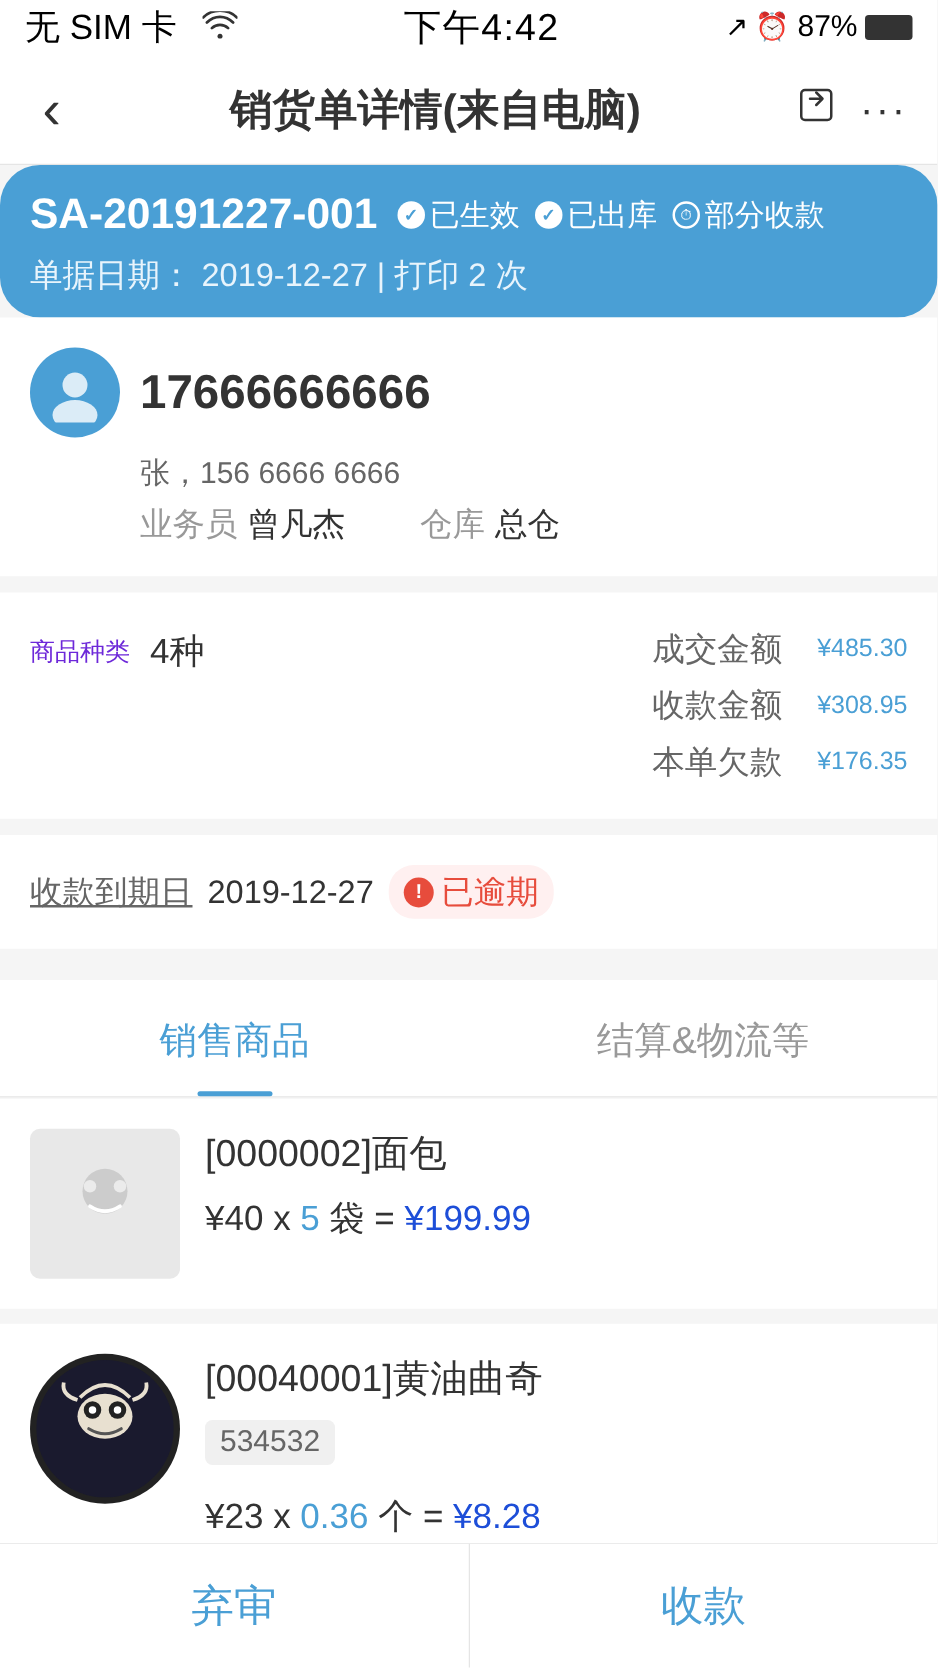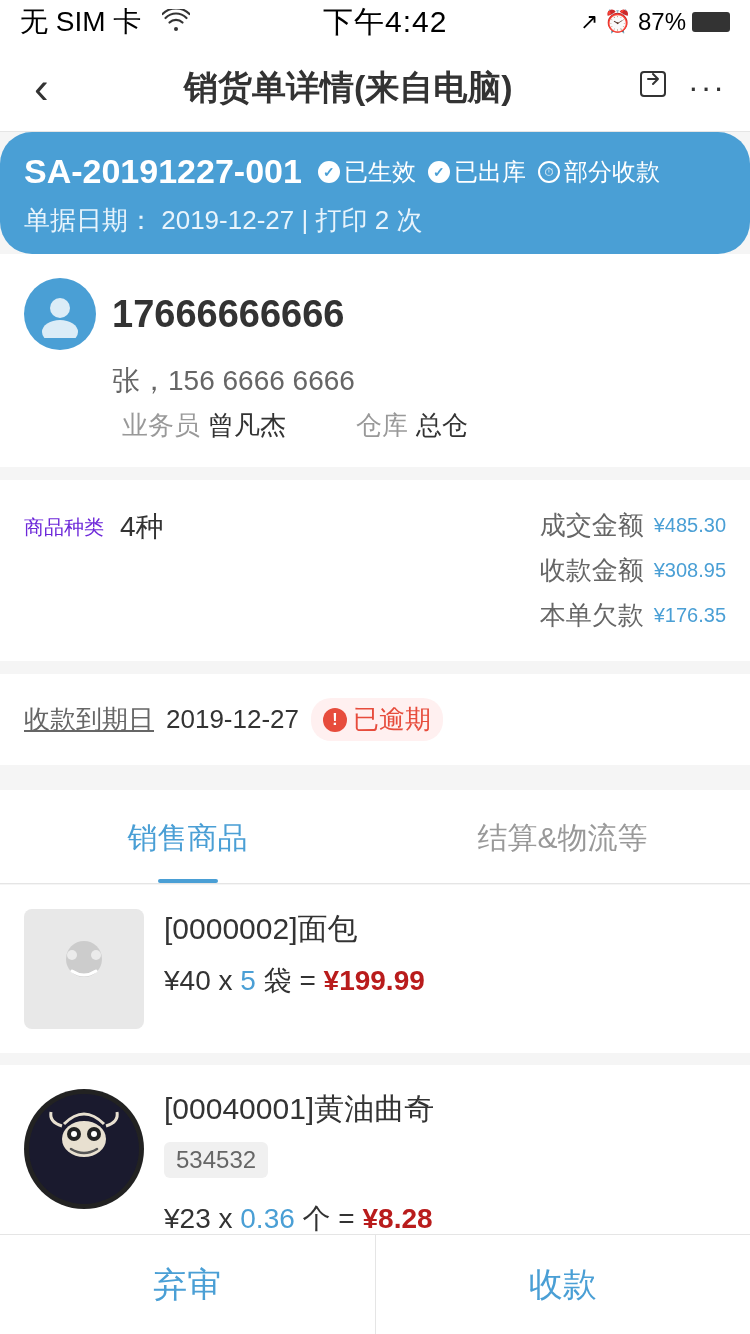--- a/index.html
+++ b/index.html
@@ -148,40 +148,39 @@
       justify-content: center;
       color: #fff;
       font-size: 36px;
     }
     .customer-phone {
       font-size: 38px;
       font-weight: 600;
       color: #333;
     }
     .customer-name {
-      font-size: 28px;
+      font-size: 24px;
       color: #666;
       margin-left: 88px;
       margin-bottom: 8px;
     }
     .customer-info-row {
       display: flex;
       align-items: center;
       gap: 60px;
       margin-left: 88px;
     }
     .info-item {
       display: flex;
       align-items: center;
       gap: 8px;
     }
     .info-label {
       font-size: 26px;
       color: #999;
-      margin-left: 10px;
     }
     .info-value {
       font-size: 26px;
       color: #333;
     }
 
     
     .stats-section {
       background: #fff;
       padding: 28px 24px;
@@ -206,21 +205,21 @@
     }
     .stats-right {
       display: flex;
       flex-direction: column;
       align-items: flex-end;
       gap: 10px;
     }
     .stat-row {
       display: flex;
       align-items: center;
-      gap: 10px;
+      gap: 28px;
     }
     .stat-name {
       font-size: 26px;
       color: #666;
     }
     .stat-amount {
       font-size: 20px;
       color: #4a9fd5;
     }
 
@@ -338,22 +337,22 @@
       margin-bottom: 12px;
     }
     .product-price {
       font-size: 28px;
       color: #333;
     }
     .price-qty {
       color: #4a9fd5;
     }
     .price-total {
-      color: #b91c1c;
-      font-weight: 700;
+      color: #1d4ed8;
+      font-weight: 400;
     }
 
     
     .bottom-bar {
       position: fixed;
       bottom: 0;
       left: 0;
       width: 750px;
       height: 100px;
       background: #fff;

